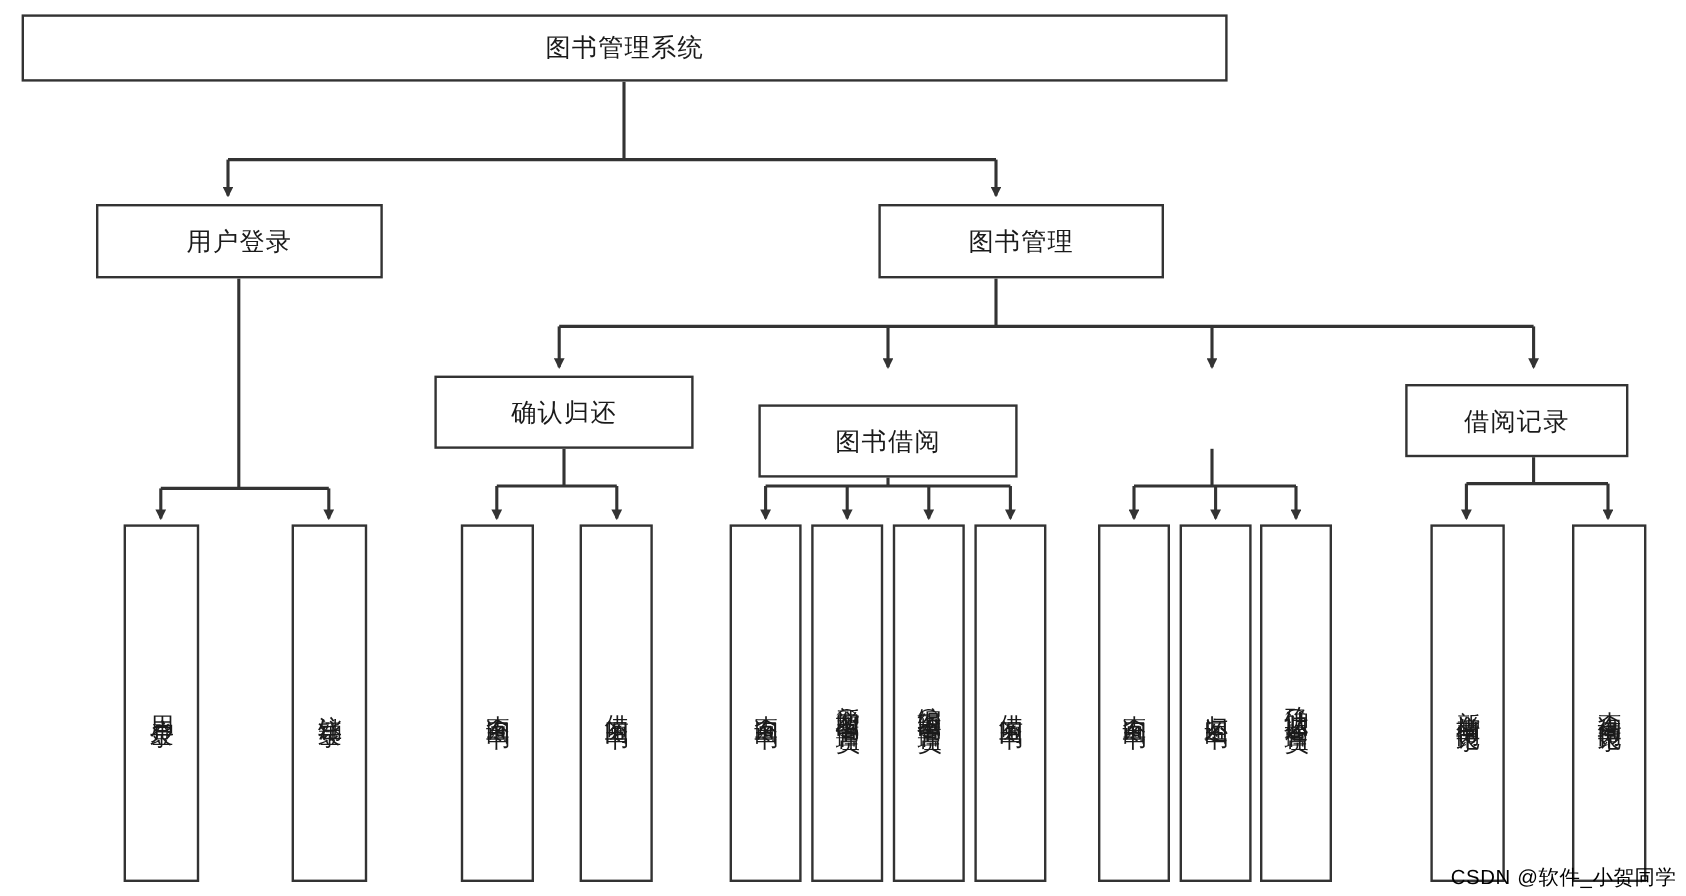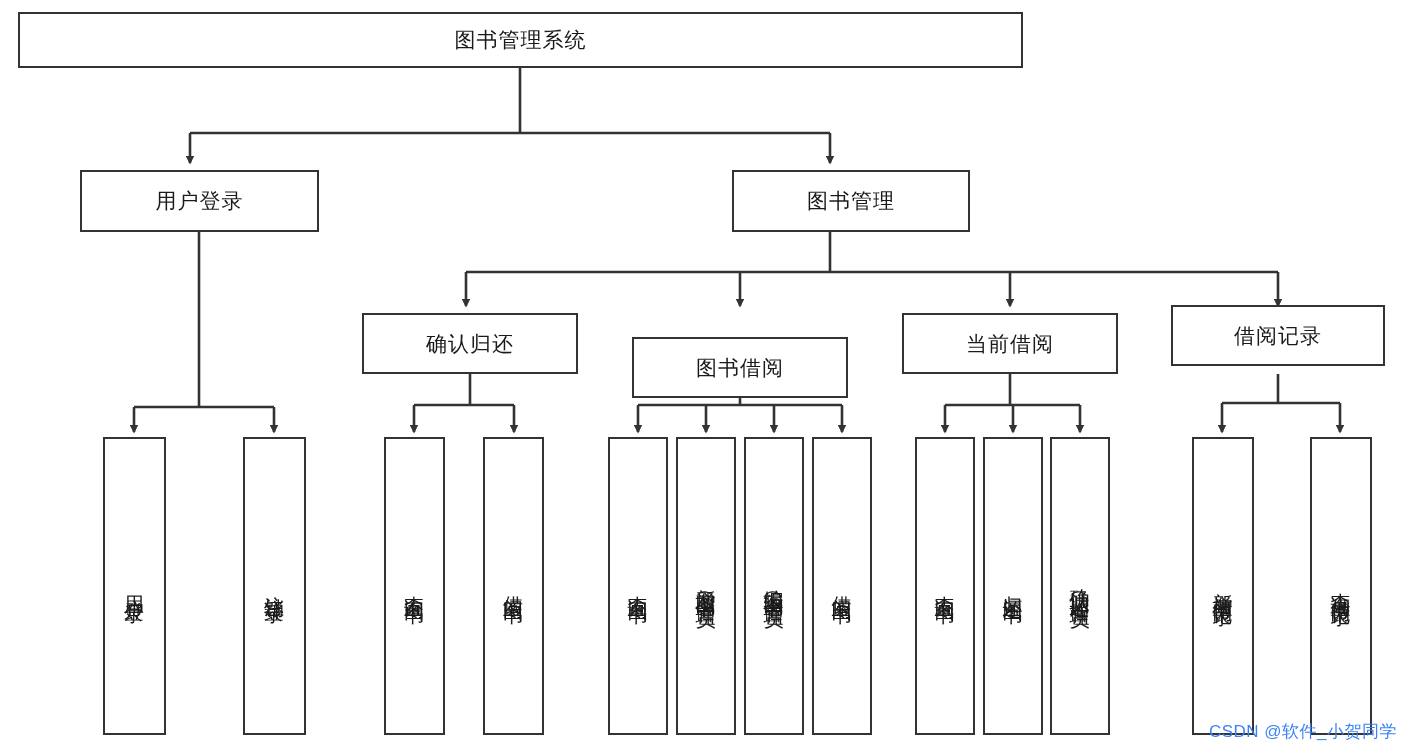--- a/index.html
+++ b/index.html
@@ -50,21 +50,21 @@
   .node-label {
     display: block;
     white-space: pre-line;
     text-align: center;
   }
   #watermark {
     position: absolute;
     right: 8px;
     bottom: 4px;
     font-size: 17px;
-    color: #3b82f6;
+    color: #000000;
     letter-spacing: 0.5px;
     white-space: nowrap;
     pointer-events: none;
   }
 </style>
 </head>
 <body>
 
 <div id="diagram-root">
 
@@ -128,24 +128,21 @@
   <div class="node-box horiz" style="left:711px; top:170px; width:238px; height:62px;margin-left:21px;">
     <span class="node-label">图书管理</span>
   </div>
 
   <div class="node-box horiz" style="left:362px; top:313px; width:216px; height:61px;">
     <span class="node-label">确认归还</span>
   </div>
   <div class="node-box horiz" style="left:632px; top:313px; width:216px; height:61px;margin-top:24px;">
     <span class="node-label">图书借阅</span>
   </div>
-  <div class="node-box horiz" style="left:902px; top:313px; width:216px; height:61px;">
-    <span class="node-label">当前借阅</span>
-  </div>
-  <div class="node-box horiz" style="left:1171px; top:305px; width:214px; height:61px;">
+  <div class="node-box horiz" style="left:1171px; top:320px; width:186px; height:61px;">
     <span class="node-label">借阅记录</span>
   </div>
 
   <div class="node-box vert" style="left:103px; top:437px; width:63px; height:298px;">
     <span class="node-label">用户登录</span>
   </div>
   <div class="node-box vert" style="left:243px; top:437px; width:63px; height:298px;">
     <span class="node-label">注销登录</span>
   </div>
 

